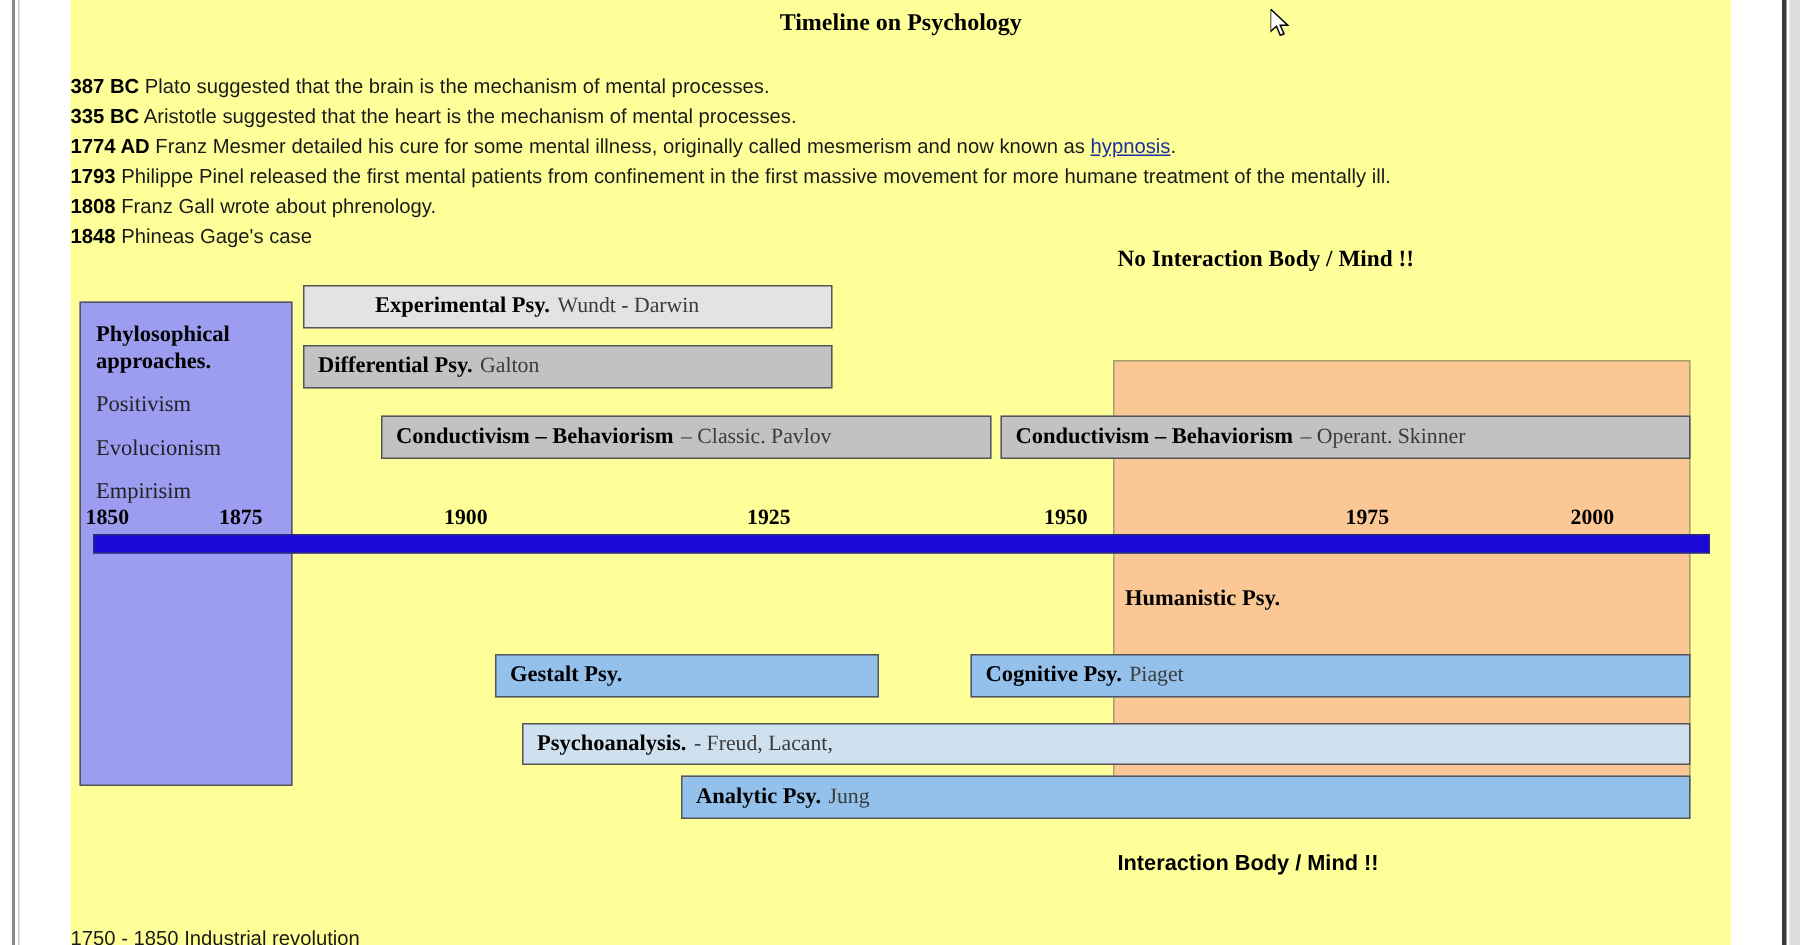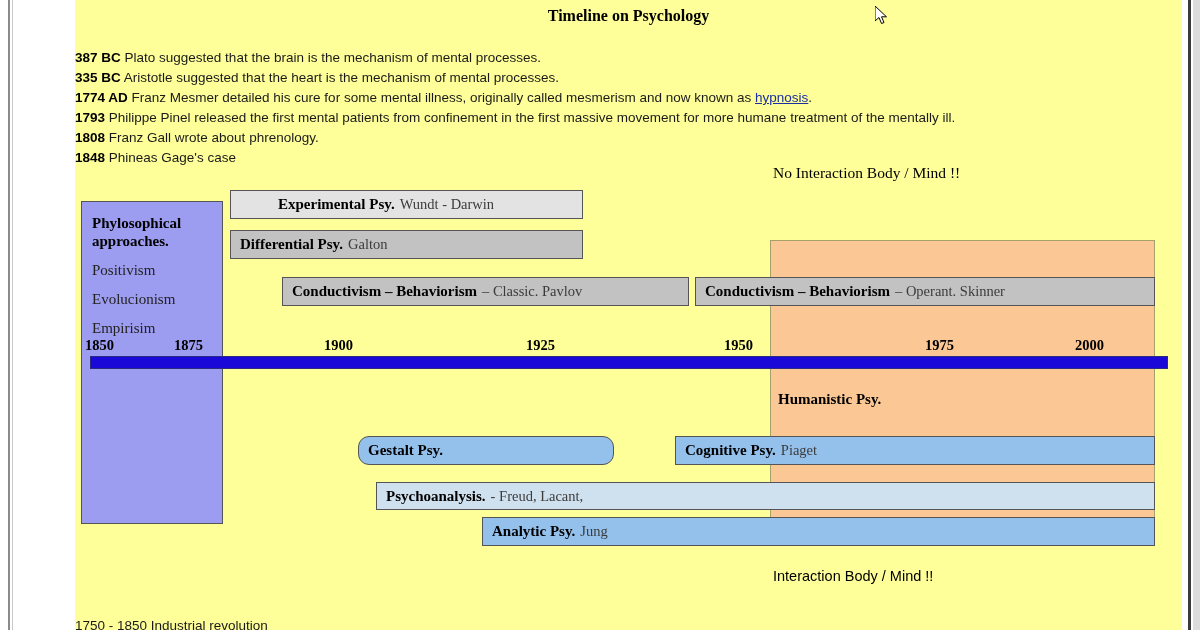--- a/index.html
+++ b/index.html
@@ -37,21 +37,20 @@
     background: #dcdcdc;
   }
 
   
   #page {
     position: absolute;
     left: 47px; top: 0;
     width: 1107px; height: 630px;
     background: #ffff99;
     overflow: hidden;
-    margin-left: 28px;
   }
 
   #doc-title {
     position: absolute;
     left: 0; top: 7px;
     width: 1107px;
     text-align: center;
     font-family: "Liberation Serif", serif;
     font-weight: bold;
     font-size: 16px;
@@ -82,21 +81,21 @@
     color: #000;
   }
   .event-link {
     color: #1c2fa0;
     text-decoration: underline;
   }
 
   
   .callout {
     position: absolute;
-    font-weight: normal;
+    font-weight: bold;
     font-size: 14.5px;
     color: #000;
     white-space: nowrap;
   }
   #callout-no-interaction {
     left: 698px; top: 164px;
     font-family: "Liberation Serif", serif;
     font-size: 15.5px;
   }
   #callout-interaction {
@@ -290,21 +289,21 @@
   <div class="tick-label" style="left:99px;">1875</div>
   <div class="tick-label" style="left:249px;">1900</div>
   <div class="tick-label" style="left:451px;">1925</div>
   <div class="tick-label" style="left:649px;">1950</div>
   <div class="tick-label" style="left:850px;">1975</div>
   <div class="tick-label" style="left:1000px;">2000</div>
 
 
   <div id="humanistic-label">Humanistic Psy.</div>
 
-  <div class="era-box bg-blue" style="left:283px; top:436px; width:256px; height:29px;border-radius:11px;">
+  <div class="era-box bg-blue" style="left:283px; top:436px; width:256px; height:29px;">
     <b>Gestalt Psy.</b>
     <span class="sub"></span>
   </div>
 
   <div class="era-box bg-blue" style="left:600px; top:436px; width:480px; height:29px;">
     <b>Cognitive Psy.</b>
     <span class="sub">Piaget</span>
   </div>
 
   <div class="era-box bg-blue" style="left:407px; top:517px; width:673px; height:29px;">

